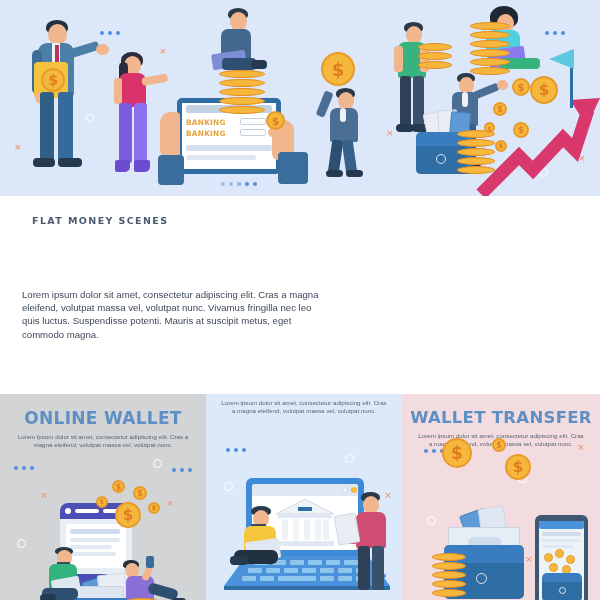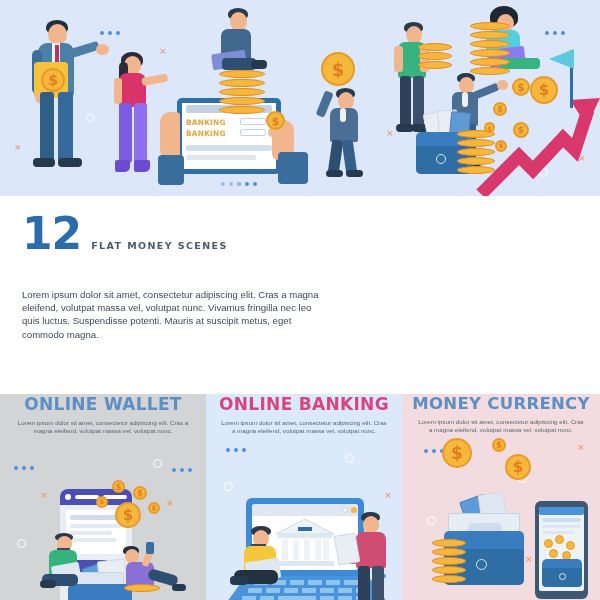--- a/index.html
+++ b/index.html
@@ -16,21 +16,21 @@
   .brand .wordblock{margin-left:10px;padding-bottom:2px;}
   .brand .word{font-family:"DejaVu Sans",sans-serif;font-weight:bold;font-size:27px;line-height:25px;color:#f0a13d;letter-spacing:0px;}
   .brand .sub{font-family:"DejaVu Sans",sans-serif;font-weight:bold;font-size:9.5px;line-height:12px;color:#4a5a70;letter-spacing:1.4px;margin-top:1px;}
   .lorem{position:absolute;left:22px;top:288px;width:300px;font-family:"Liberation Sans",sans-serif;font-size:9.6px;line-height:13.2px;color:#3f4a5a;}
 
   
   .bot{position:absolute;top:394px;height:206px;overflow:hidden;}
   .bot.p1{left:0;width:206px;background:#d3d4d6;}
   .bot.p2{left:206px;width:196px;background:#dce9fa;}
   .bot.p3{left:402px;width:198px;background:#f3dce0;}
-  .bot h2{margin:0;padding-top:0;text-align:center;font-family:"DejaVu Sans",sans-serif;font-weight:bold;font-size:17px;letter-spacing:0.3px;}
+  .bot h2{margin:0;padding-top:14px;text-align:center;font-family:"DejaVu Sans",sans-serif;font-weight:bold;font-size:17px;letter-spacing:0.3px;}
   .bot.p1 h2{color:#5d8fc4;font-size:17px;}
   .bot.p2 h2{color:#d9447f;font-size:17px;}
   .bot.p3 h2{color:#5d8fc4;font-size:16.5px;}
   .bot p{margin:5px 14px 0 14px;text-align:center;font-size:6.2px;line-height:8.4px;color:#5a6472;font-family:"Liberation Sans",sans-serif;}
 
   
   .art{position:absolute;}
   .coin{position:absolute;border-radius:50%;background:#f5b73c;border:2px solid #e89b28;box-sizing:border-box;}
   .coin .sym{position:absolute;left:0;right:0;top:50%;transform:translateY(-50%);text-align:center;font-family:"DejaVu Sans",sans-serif;font-weight:bold;color:#e07c1f;}
   .disc{position:absolute;height:8px;border-radius:50%/50%;background:#f7b63c;border:1.5px solid #e08e24;box-sizing:border-box;}
@@ -340,21 +340,20 @@
       
       
       
       
       
     </div>
 
   </div>
 
   <div class="brand">
-    <span class="num">12</span>
     <span class="wordblock">
       <span class="sub" style="display:block;">FLAT MONEY SCENES</span>
     </span>
   </div>
   <div class="lorem">Lorem ipsum dolor sit amet, consectetur adipiscing elit. Cras a magna eleifend, volutpat massa vel, volutpat nunc. Vivamus fringilla nec leo quis luctus. Suspendisse potenti. Mauris at suscipit metus, eget commodo magna.</div>
 
   <div class="bot p1">
     <h2>ONLINE WALLET</h2>
     <p>Lorem ipsum dolor sit amet, consectetur adipiscing elit. Cras a magna eleifend, volutpat massa vel, volutpat nunc.</p>
 
@@ -428,21 +427,20 @@
       <div class="arm" style="left:141px;top:112px;width:7px;height:18px;background:#f2b68e;transform:rotate(22deg);transform-origin:bottom;"></div>
       <div style="position:absolute;left:146px;top:106px;width:8px;height:12px;background:#3a6c9c;border-radius:2px;"></div>
       <div class="leg" style="left:148px;top:136px;width:30px;height:11px;background:#2f4f72;border-radius:5px;transform:rotate(16deg);"></div>
       <div class="shoe" style="left:172px;top:148px;width:14px;height:7px;background:#263a4f;"></div>
       <div class="disc" style="left:124px;top:148px;width:36px;"></div>
 
     </div>
   </div>
 
   <div class="bot p2">
-    <h2>ONLINE BANKING</h2>
     <p>Lorem ipsum dolor sit amet, consectetur adipiscing elit. Cras a magna eleifend, volutpat massa vel, volutpat nunc.</p>
 
     <div class="dot3" style="left:20px;top:54px;">
         <b></b>
         <b></b>
         <b></b>
       </div>
     <div class="dot3" style="left:160px;top:180px;">
         <b></b>
         <b></b>
@@ -515,21 +513,21 @@
       <div class="body" style="left:150px;top:96px;width:30px;height:36px;background:#cf4d73;border-radius:7px 7px 2px 2px;"></div>
       <div class="arm" style="left:142px;top:100px;width:9px;height:28px;background:#cf4d73;"></div>
       <div class="bill" style="left:130px;top:98px;width:22px;height:30px;transform:rotate(-10deg);background:#e9eef4;"></div>
       <div class="leg" style="left:152px;top:130px;width:12px;height:44px;background:#2f4158;"></div>
       <div class="leg" style="left:166px;top:130px;width:12px;height:44px;background:#3a506b;"></div>
 
     </div>
   </div>
 
   <div class="bot p3">
-    <h2>MONEY CURRENCY</h2>
+    <h2>WALLET TRANSFER</h2>
     <p>Lorem ipsum dolor sit amet, consectetur adipiscing elit. Cras a magna eleifend, volutpat massa vel, volutpat nunc.</p>
 
     <div class="dot3" style="left:22px;top:55px;">
         <b></b>
         <b></b>
         <b></b>
       </div>
     <div class="dot3" style="left:155px;top:183px;">
         <b></b>
         <b></b>

